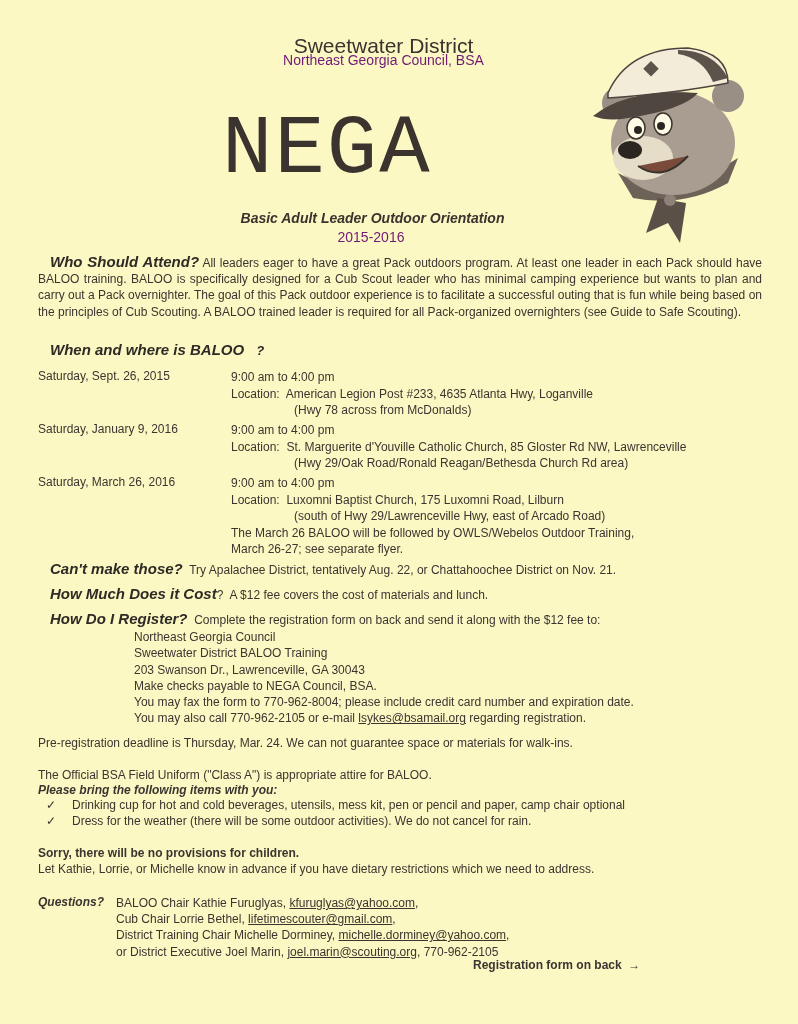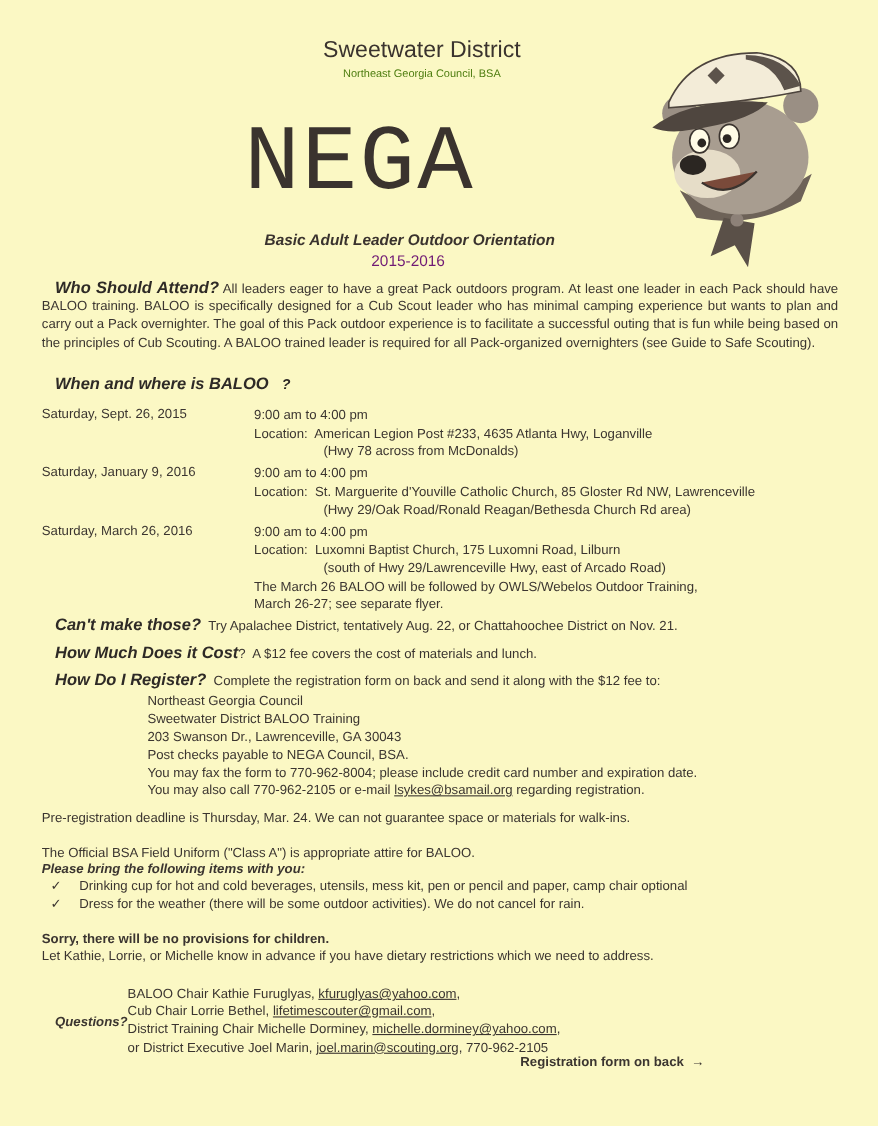--- a/index.html
+++ b/index.html
@@ -7,21 +7,21 @@
       width: 798px; height: 1024px; overflow: hidden;
       background: #fbf8c4;
       color: #3b3530;
       font-family: "Liberation Sans", sans-serif;
       position: relative;
     }
     .page { position: absolute; left: 0; top: 0; width: 798px; height: 1024px; }
     .abs { position: absolute; white-space: nowrap; }
 
     .hdr-district { top: 34px; left: 0; width: 767px; text-align: center; font-size: 21px; color: #3a332e; }
-    .hdr-council  { top: 62px; left: 0; width: 767px; text-align: center; font-size: 10px; color: #4d7c0f; }
+    .hdr-council  { top: 52px; left: 0; width: 767px; text-align: center; font-size: 14px; color: #701a75; }
     .hdr-baloo    { top: 108px; left: 222px; font-family: "Liberation Mono", "DejaVu Sans Mono", monospace; font-size: 84px; letter-spacing: 2px; color: #3a332e; line-height: 1; }
     .hdr-subtitle { top: 210px; left: 0; width: 745px; text-align: center; font-size: 14px; font-weight: bold; font-style: italic; color: #3a332e; }
     .hdr-year     { top: 229px; left: 0; width: 742px; text-align: center; font-size: 14px; color: #701a75; }
 
     .bear { position: absolute; left: 588px; top: 38px; width: 160px; height: 212px; }
     .head-bi { font-weight: bold; font-style: italic; font-size: 15px; color: #2e2a26; margin-left: 12px; }
     .para { position: absolute; left: 38px; width: 724px; text-align: justify; font-size: 12px; line-height: 16.2px; }
     .para .head-bi { font-size: 15px; }
 
     .row-date { position: absolute; left: 38px; font-size: 12px; }
@@ -118,40 +118,40 @@
   </div>
 
   <div class="inline-line" style="top:610px;">
     <span class="head-bi">How Do I Register?</span>&nbsp;
     <span>Complete the registration form on back and send it along with the $12 fee to:</span>
   </div>
   <div class="addr" style="top:629px;">
     <div>Northeast Georgia Council</div>
     <div>Sweetwater District BALOO Training</div>
     <div>203 Swanson Dr., Lawrenceville, GA 30043</div>
-    <div>Post checks payable to NEGA Council, BSA.</div>
+    <div>Make checks payable to NEGA Council, BSA.</div>
     <div>You may fax the form to 770-962-8004; please include credit card number and expiration date.</div>
     <div><span>You may also call 770-962-2105 or e-mail </span><a class="link">lsykes@bsamail.org</a><span> regarding registration.</span></div>
   </div>
 
   <div class="inline-line" style="top:736px;">Pre-registration deadline is Thursday, Mar. 24.  We can not guarantee space or materials for walk-ins.</div>
 
   <div class="inline-line" style="top:768px;">The Official BSA Field Uniform ("Class A") is appropriate attire for BALOO.</div>
   <div class="inline-line bi" style="top:783px;">Please bring the following items with you:</div>
   <div class="inline-line" style="top:798px;">
     <span class="check">✓</span><span>Drinking cup for hot and cold beverages, utensils, mess kit, pen or pencil and paper, camp chair optional</span>
   </div>
   <div class="inline-line" style="top:814px;">
     <span class="check">✓</span><span>Dress for the weather (there will be some outdoor activities).  We do not cancel for rain.</span>
   </div>
 
   <div class="inline-line bold" style="top:846px;">Sorry, there will be no provisions for children.</div>
   <div class="inline-line" style="top:862px;">Let Kathie, Lorrie, or Michelle know in advance if you have dietary restrictions which we need to address.</div>
 
-  <div class="inline-line bi" style="top:922px;margin-left:12px;">Questions?</div>
+  <div class="inline-line bi" style="top:895px;">Questions?</div>
   <div class="contacts" style="top:895px;">
     <div><span>BALOO Chair Kathie Furuglyas, </span><a class="link">kfuruglyas@yahoo.com</a><span>,</span></div>
     <div><span>Cub Chair Lorrie Bethel, </span><a class="link">lifetimescouter@gmail.com</a><span>,</span></div>
     <div><span>District Training Chair Michelle Dorminey, </span><a class="link">michelle.dorminey@yahoo.com</a><span>,</span></div>
     <div><span>or District Executive Joel Marin, </span><a class="link">joel.marin@scouting.org</a><span>, 770-962-2105</span></div>
   </div>
 
   <div class="abs bold" style="top:958px; left:473px; font-size:12px;">
     <span>Registration form on back</span>&nbsp;
     <span>→</span>

